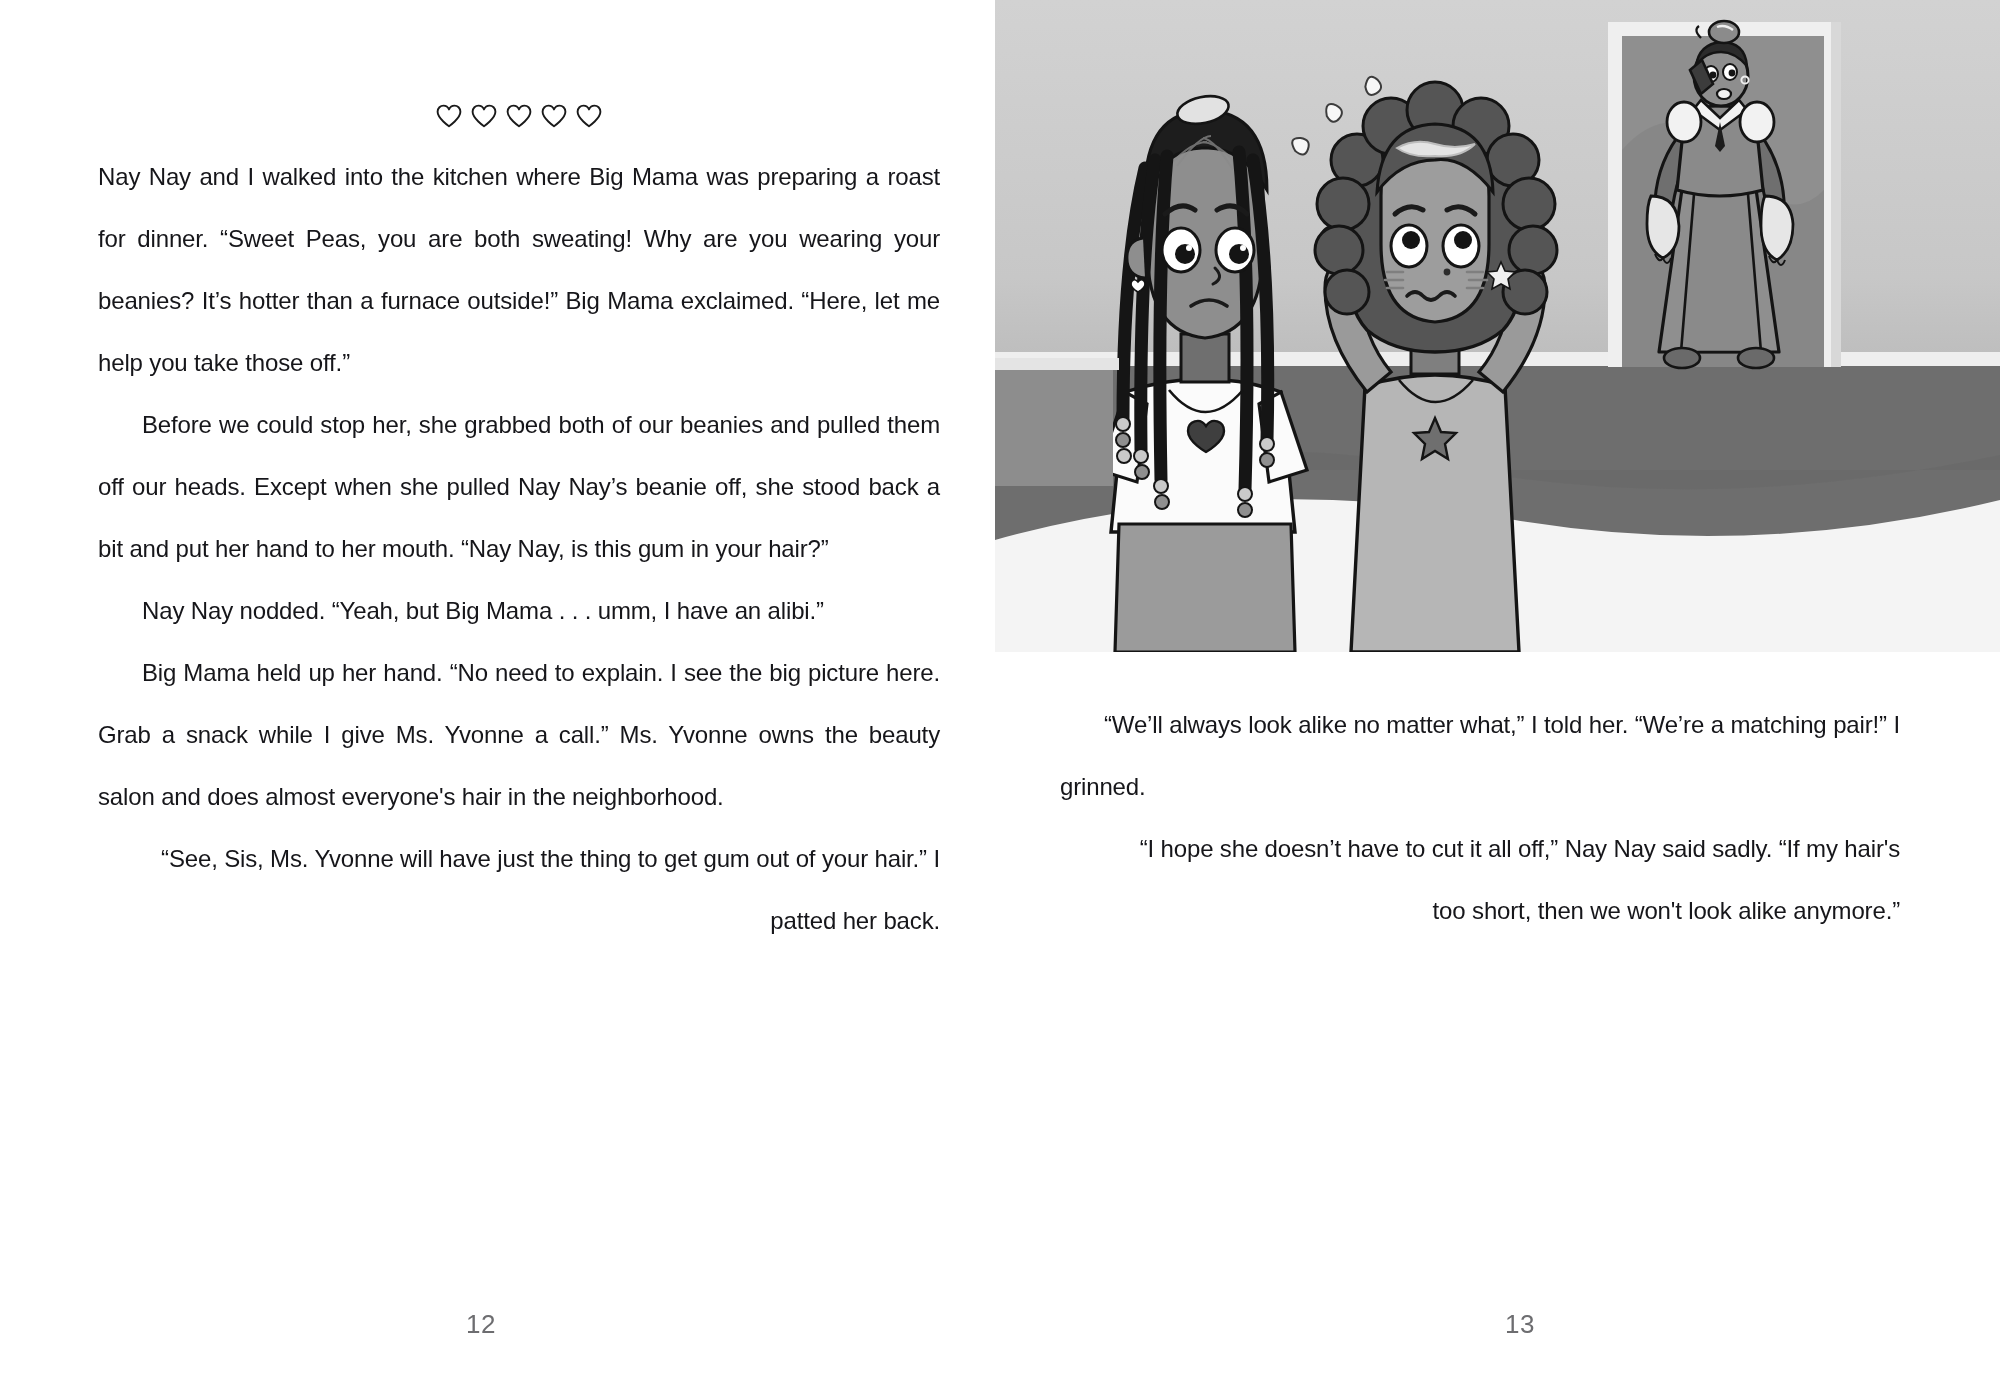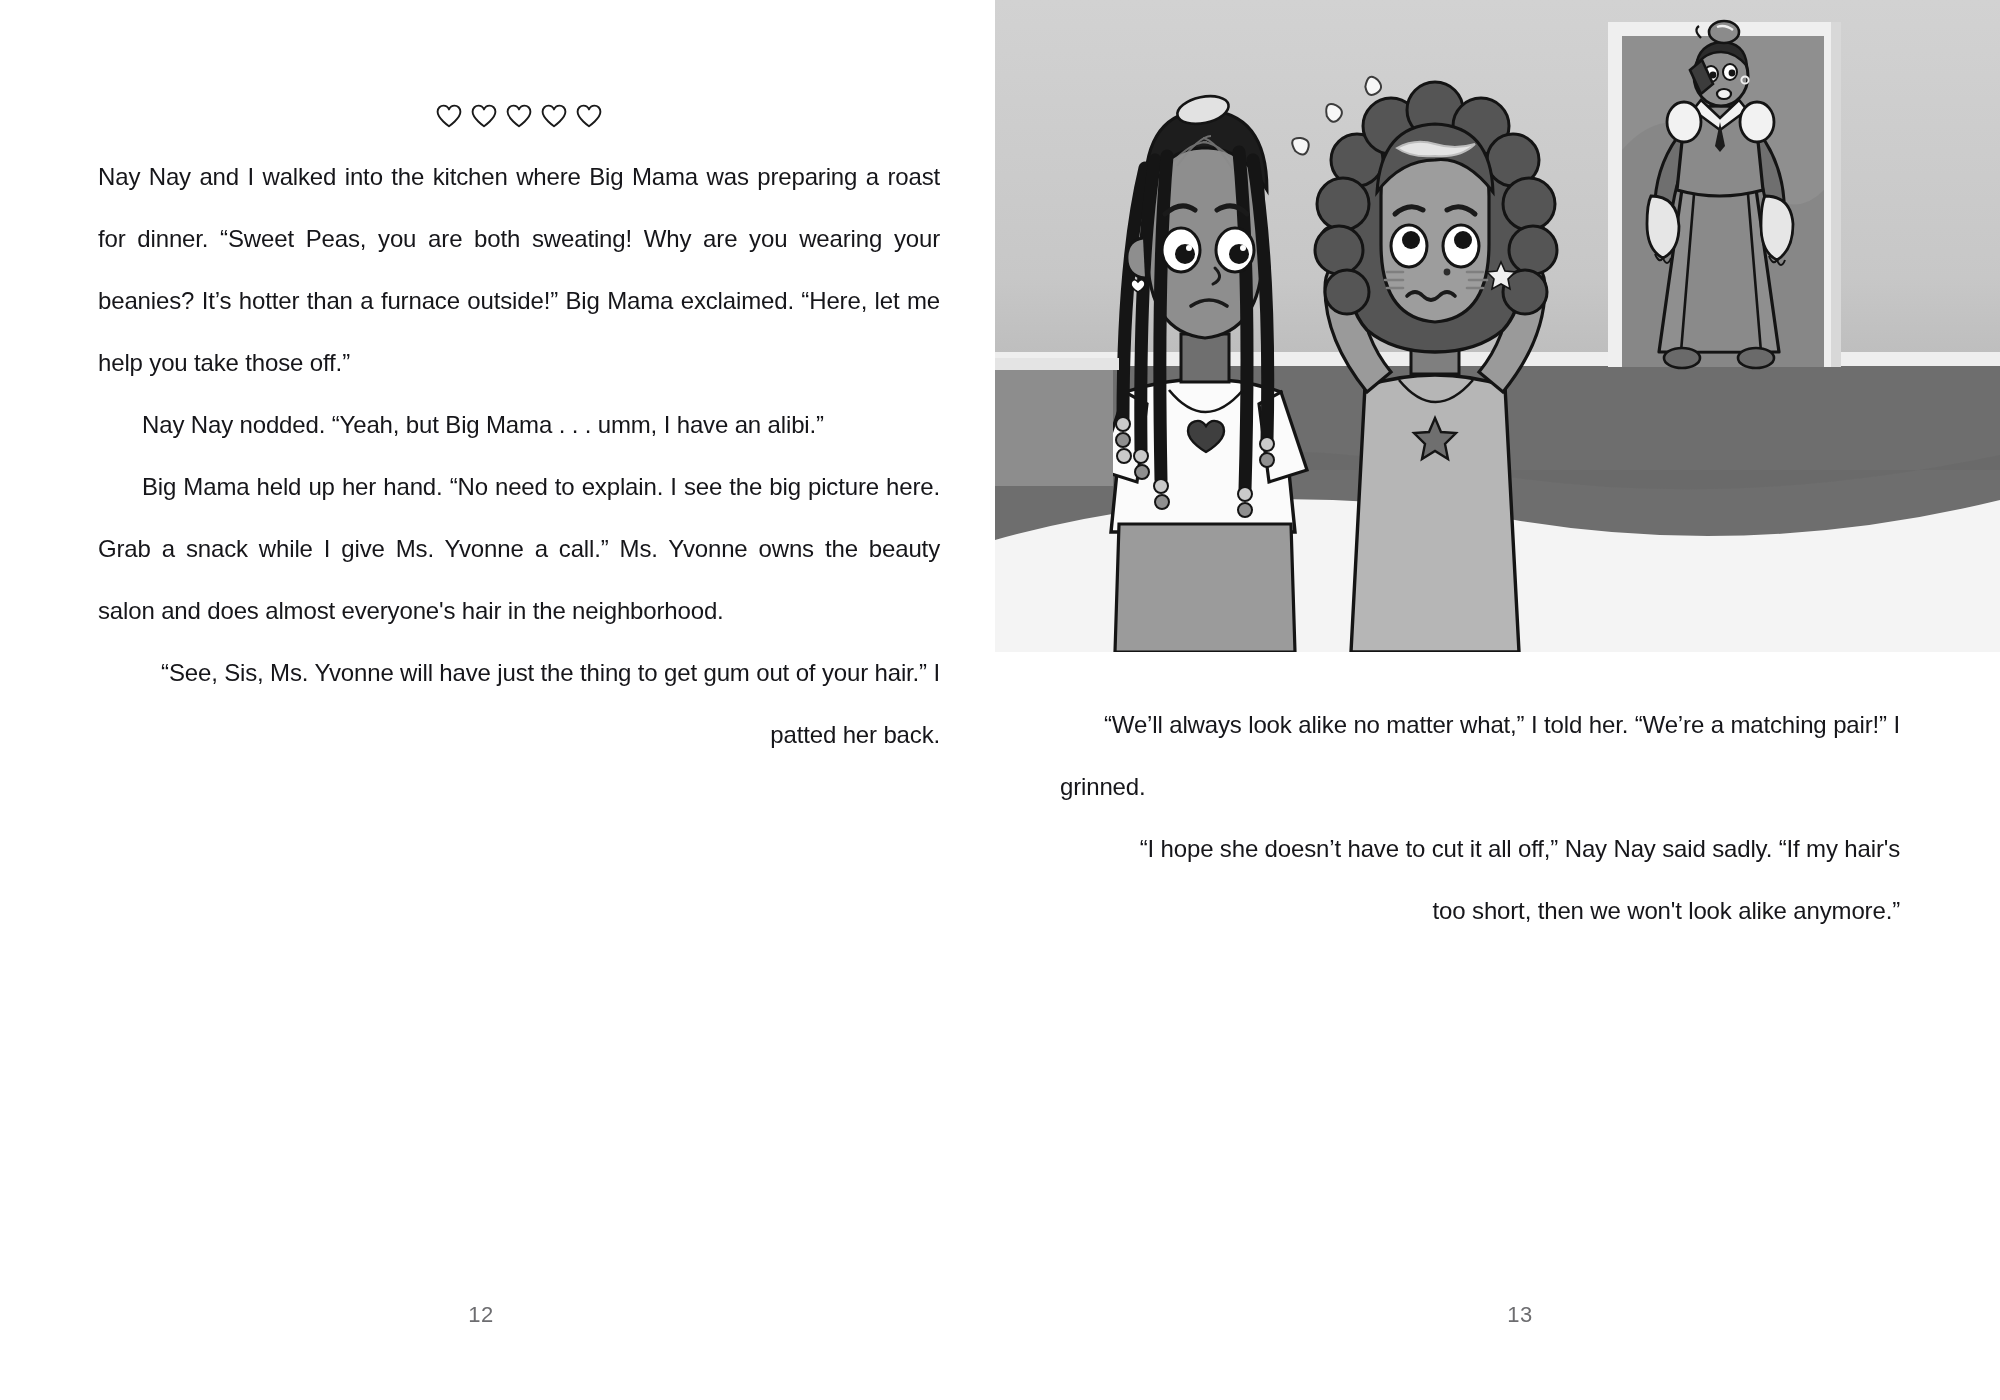--- a/index.html
+++ b/index.html
@@ -33,24 +33,24 @@
   .textblock p{margin:0;text-align:justify;}
   .textblock p.indent{text-indent:44px;}
   .textblock p.noindent{text-indent:0;}
   .textblock p:last-child{text-align:right;}
 
   
   .right-text{padding-top:4px;}
 
   
   .folio{
-    position:absolute;bottom:72px;
+    position:absolute;bottom:60px;
     width:100%;left:0;
     text-align:center;
-    font-size:22px;color:#6d6d70;
+    font-size:26px;color:#6d6d70;
     letter-spacing:0.5px;
   }
   .page-left .folio{padding-right:38px;box-sizing:border-box;}
   .page-right .folio{padding-right:0px;padding-left:40px;box-sizing:border-box;}
 
   
   .illo{
     position:absolute;left:995px;top:0;
     width:1005px;height:652px;
     overflow:hidden;
@@ -78,20 +78,21 @@
       <svg width="26" height="24" viewBox="0 0 26 24">
         <path d="M13 22.2 C13 22.2 1.6 14.4 1.6 7.8 C1.6 4 4.5 1.6 7.5 1.6 C10 1.6 12 3.2 13 5.4 C14 3.2 16 1.6 18.5 1.6 C21.5 1.6 24.4 4 24.4 7.8 C24.4 14.4 13 22.2 13 22.2 Z" fill="none" stroke="#1a1a1a" stroke-width="1.9" stroke-linejoin="round"></path>
       </svg>
       <svg width="26" height="24" viewBox="0 0 26 24">
         <path d="M13 22.2 C13 22.2 1.6 14.4 1.6 7.8 C1.6 4 4.5 1.6 7.5 1.6 C10 1.6 12 3.2 13 5.4 C14 3.2 16 1.6 18.5 1.6 C21.5 1.6 24.4 4 24.4 7.8 C24.4 14.4 13 22.2 13 22.2 Z" fill="none" stroke="#1a1a1a" stroke-width="1.9" stroke-linejoin="round"></path>
       </svg>
     </div>
 
     <div class="textblock">
       <p class="noindent">Nay Nay and I walked into the kitchen where Big Mama was preparing a roast for dinner. “Sweet Peas, you are both sweating! Why are you wearing your beanies? It’s hotter than a furnace outside!” Big Mama exclaimed. “Here, let me help you take those off.”</p>
+      <p class="indent">Before we could stop her, she grabbed both of our beanies and pulled them off our heads. Except when she pulled Nay Nay’s beanie off, she stood back a bit and put her hand to her mouth. “Nay Nay, is this gum in your hair?”</p>
       <p class="indent">Nay Nay nodded. “Yeah, but Big Mama . . . umm, I have an alibi.”</p>
       <p class="indent">Big Mama held up her hand. “No need to explain. I see the big picture here. Grab a snack while I give Ms. Yvonne a call.” Ms. Yvonne owns the beauty salon and does almost everyone's hair in the neighborhood.</p>
       <p class="indent">“See, Sis, Ms. Yvonne will have just the thing to get gum out of your hair.” I patted her back.</p>
     </div>
 
     <div class="folio">12</div>
   </div>
 
   <div class="page page-right">
     <div style="height:690px;"></div>

